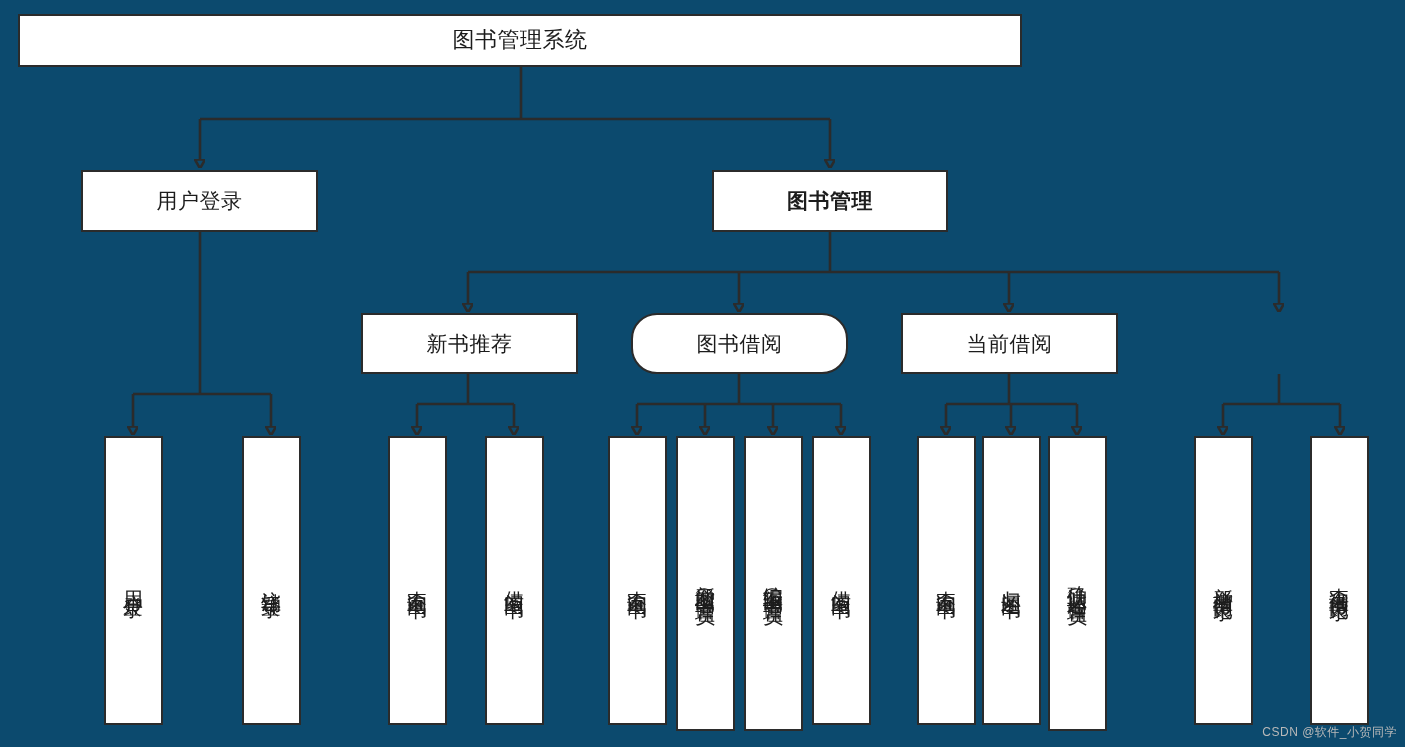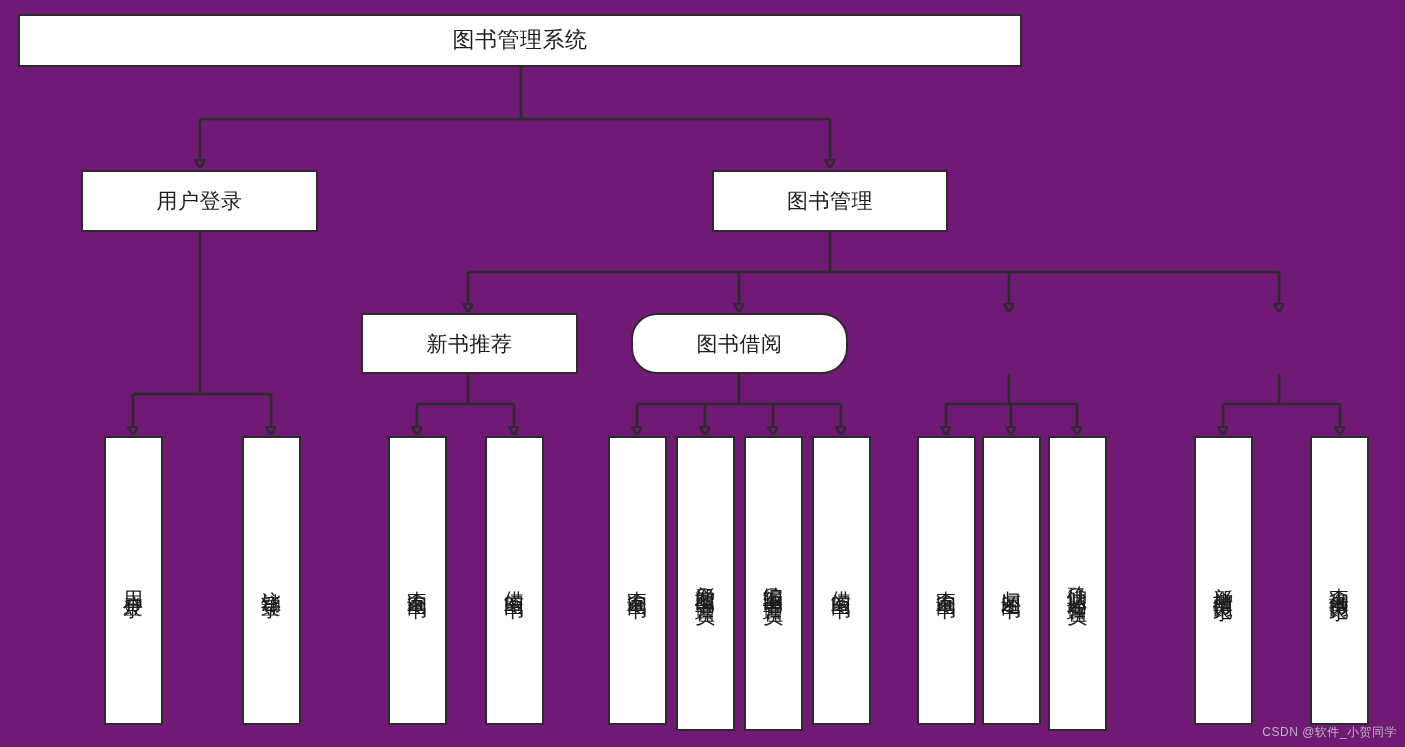--- a/index.html
+++ b/index.html
@@ -8,21 +8,21 @@
     padding: 0;
     background: #ffffff;
   }
   body {
     font-family: "Liberation Sans", "DejaVu Sans", sans-serif;
   }
   #canvas {
     position: relative;
     width: 1405px;
     height: 747px;
-    background: #701a75;
+    background: #0c4a6e;
     overflow: hidden;
   }
   
   #links {
     position: absolute;
     left: 0;
     top: 0;
     width: 1405px;
     height: 747px;
     pointer-events: none;
@@ -129,30 +129,33 @@
     <line x1="1340" y1="404" x2="1340" y2="427" marker-end="url(#arrow)"></line>
   </svg>
 
   <div class="node h root" style="left:18px; top:14px; width:1004px; height:53px;">
     <span>图书管理系统</span>
   </div>
 
   <div class="node h" style="left:81px; top:170px; width:237px; height:62px;">
     <span>用户登录</span>
   </div>
-  <div class="node h" style="left:712px; top:170px; width:236px; height:62px;">
+  <div class="node h" style="left:712px; top:170px; width:236px; height:62px;font-weight:bold;">
     <span>图书管理</span>
   </div>
 
   <div class="node h" style="left:361px; top:313px; width:217px; height:61px;justify-content:center;">
     <span>新书推荐</span>
   </div>
   <div class="node h" style="left:631px; top:313px; width:217px; height:61px;border-radius:26px;">
     <span>图书借阅</span>
   </div>
+  <div class="node h" style="left:901px; top:313px; width:217px; height:61px;">
+    <span>当前借阅</span>
+  </div>
 
   <div class="node v" style="left:104px; top:436px; width:59px; height:289px;">
     <span class="vlabel">用户登录</span>
   </div>
   <div class="node v" style="left:242px; top:436px; width:59px; height:289px;">
     <span class="vlabel">注销登录</span>
   </div>
 
   <div class="node v" style="left:388px; top:436px; width:59px; height:289px;">
     <span class="vlabel">查询图书</span>

